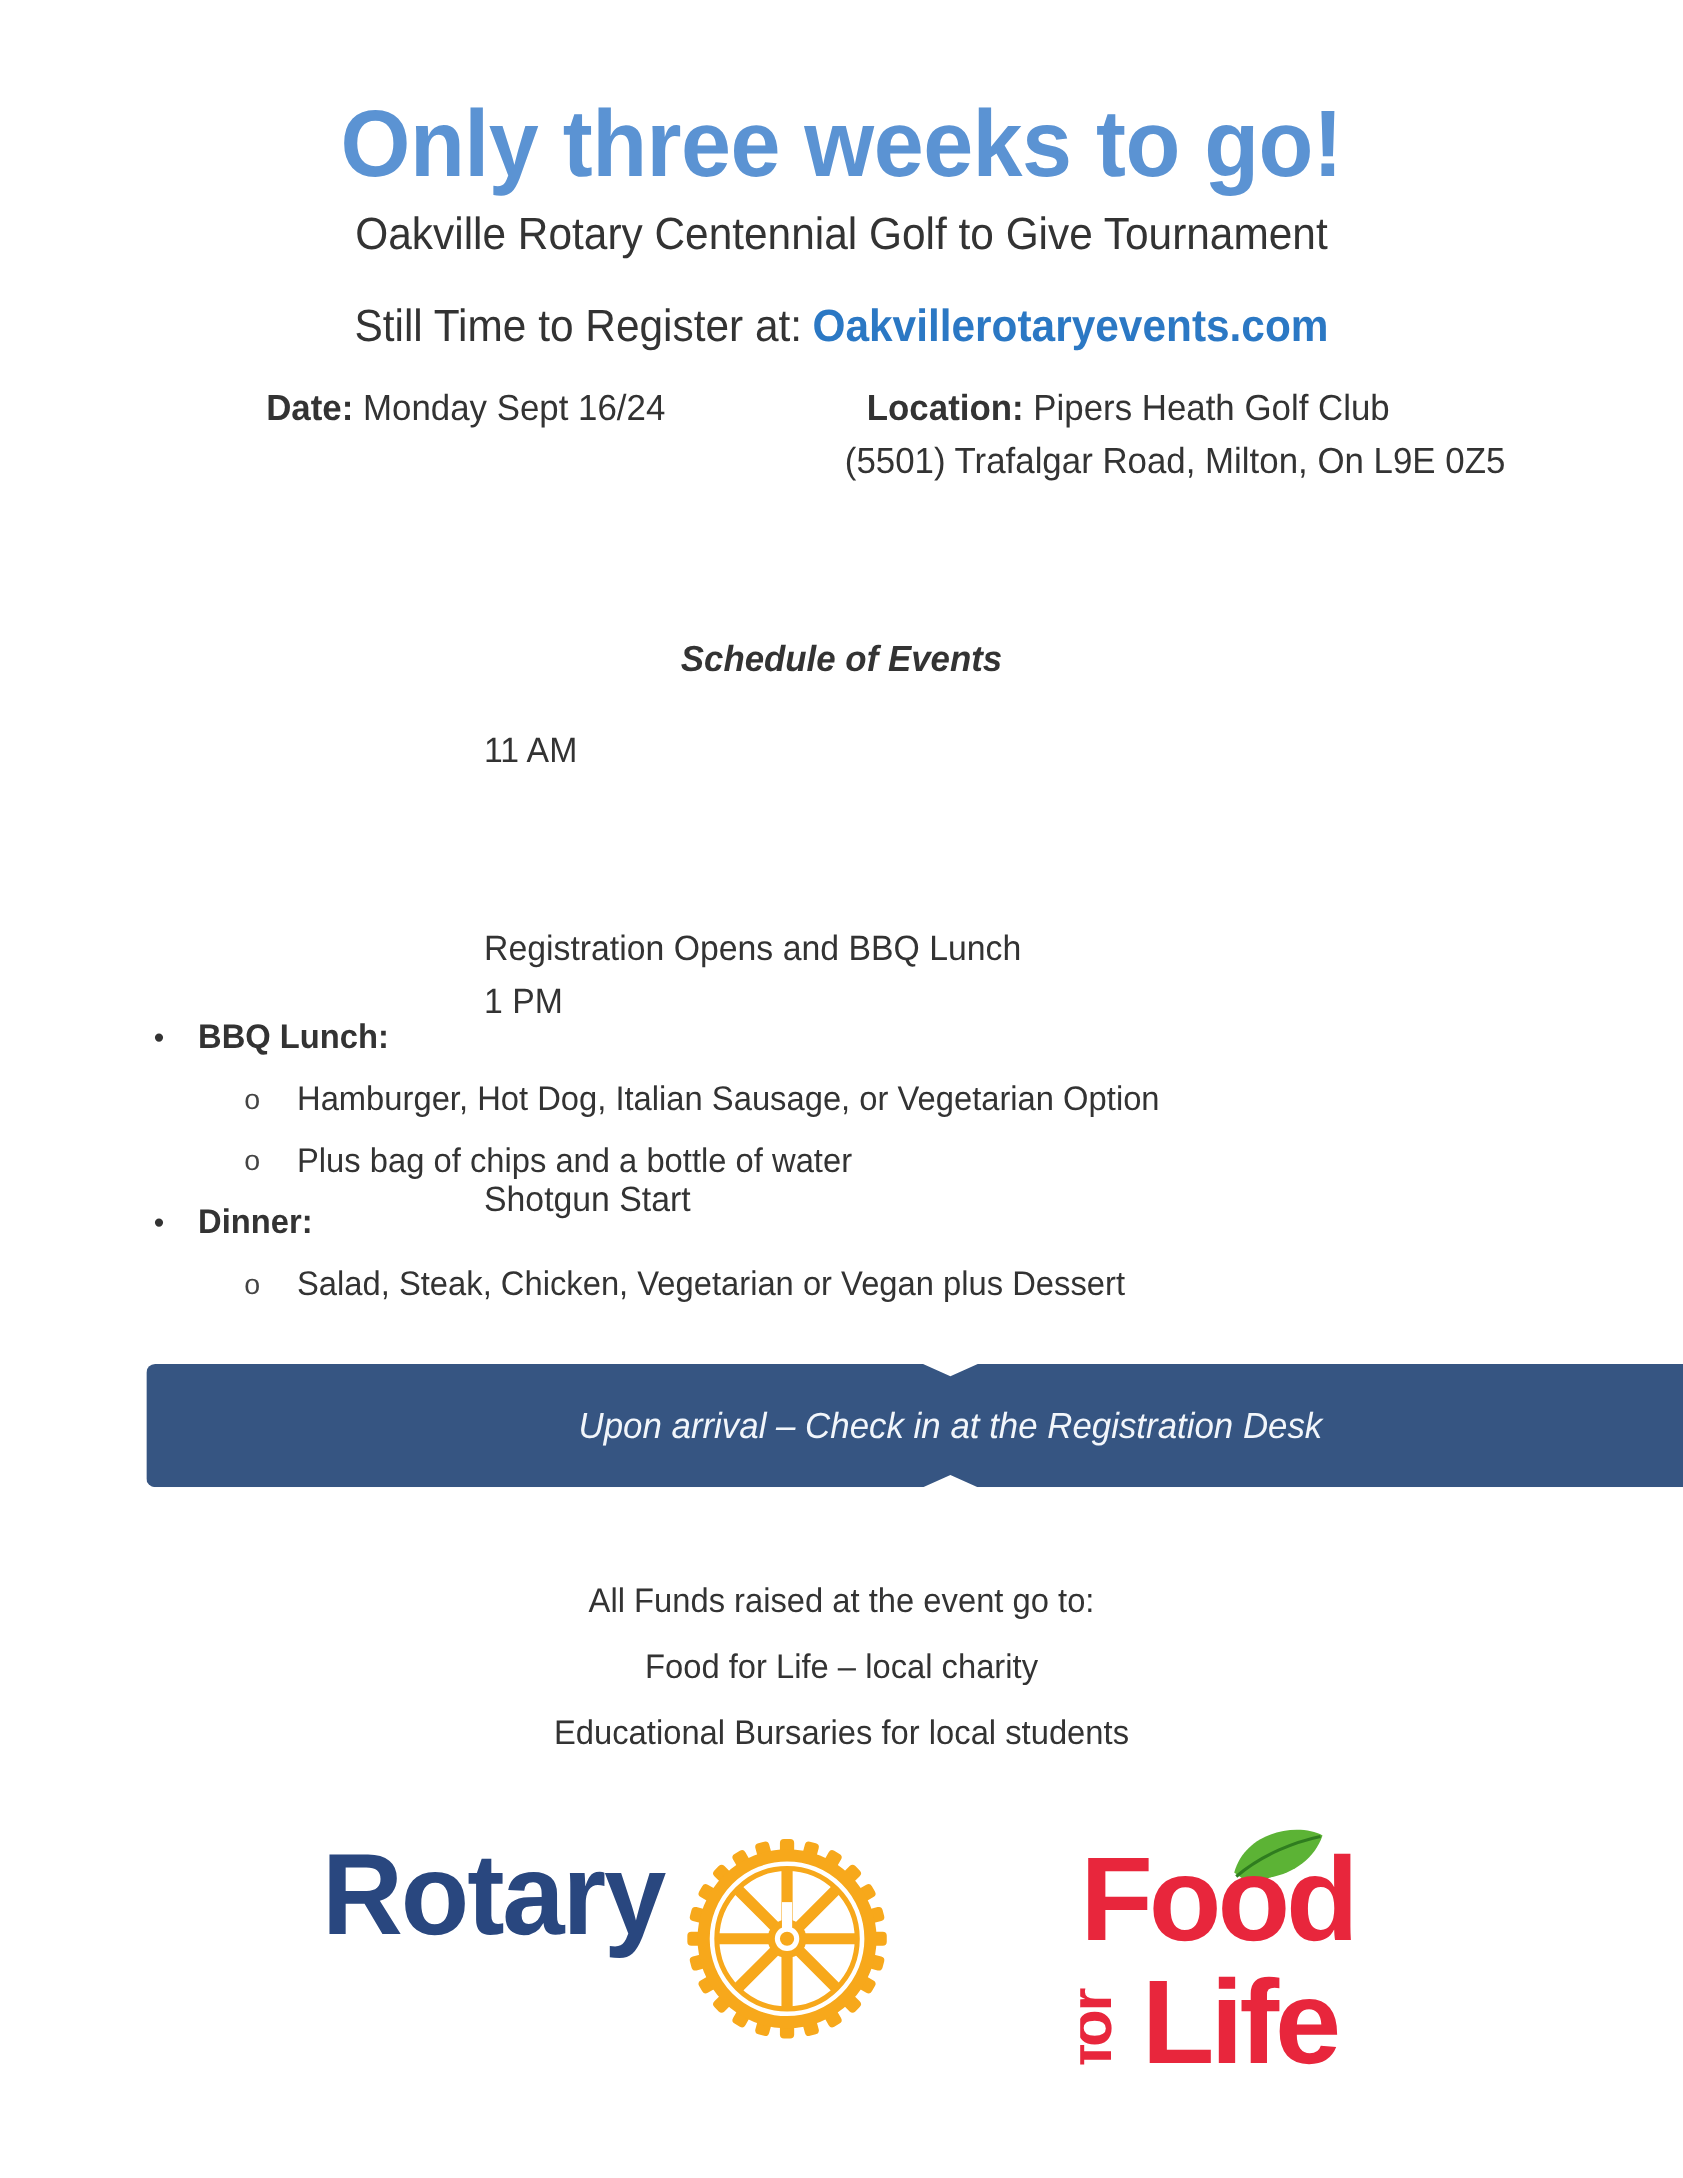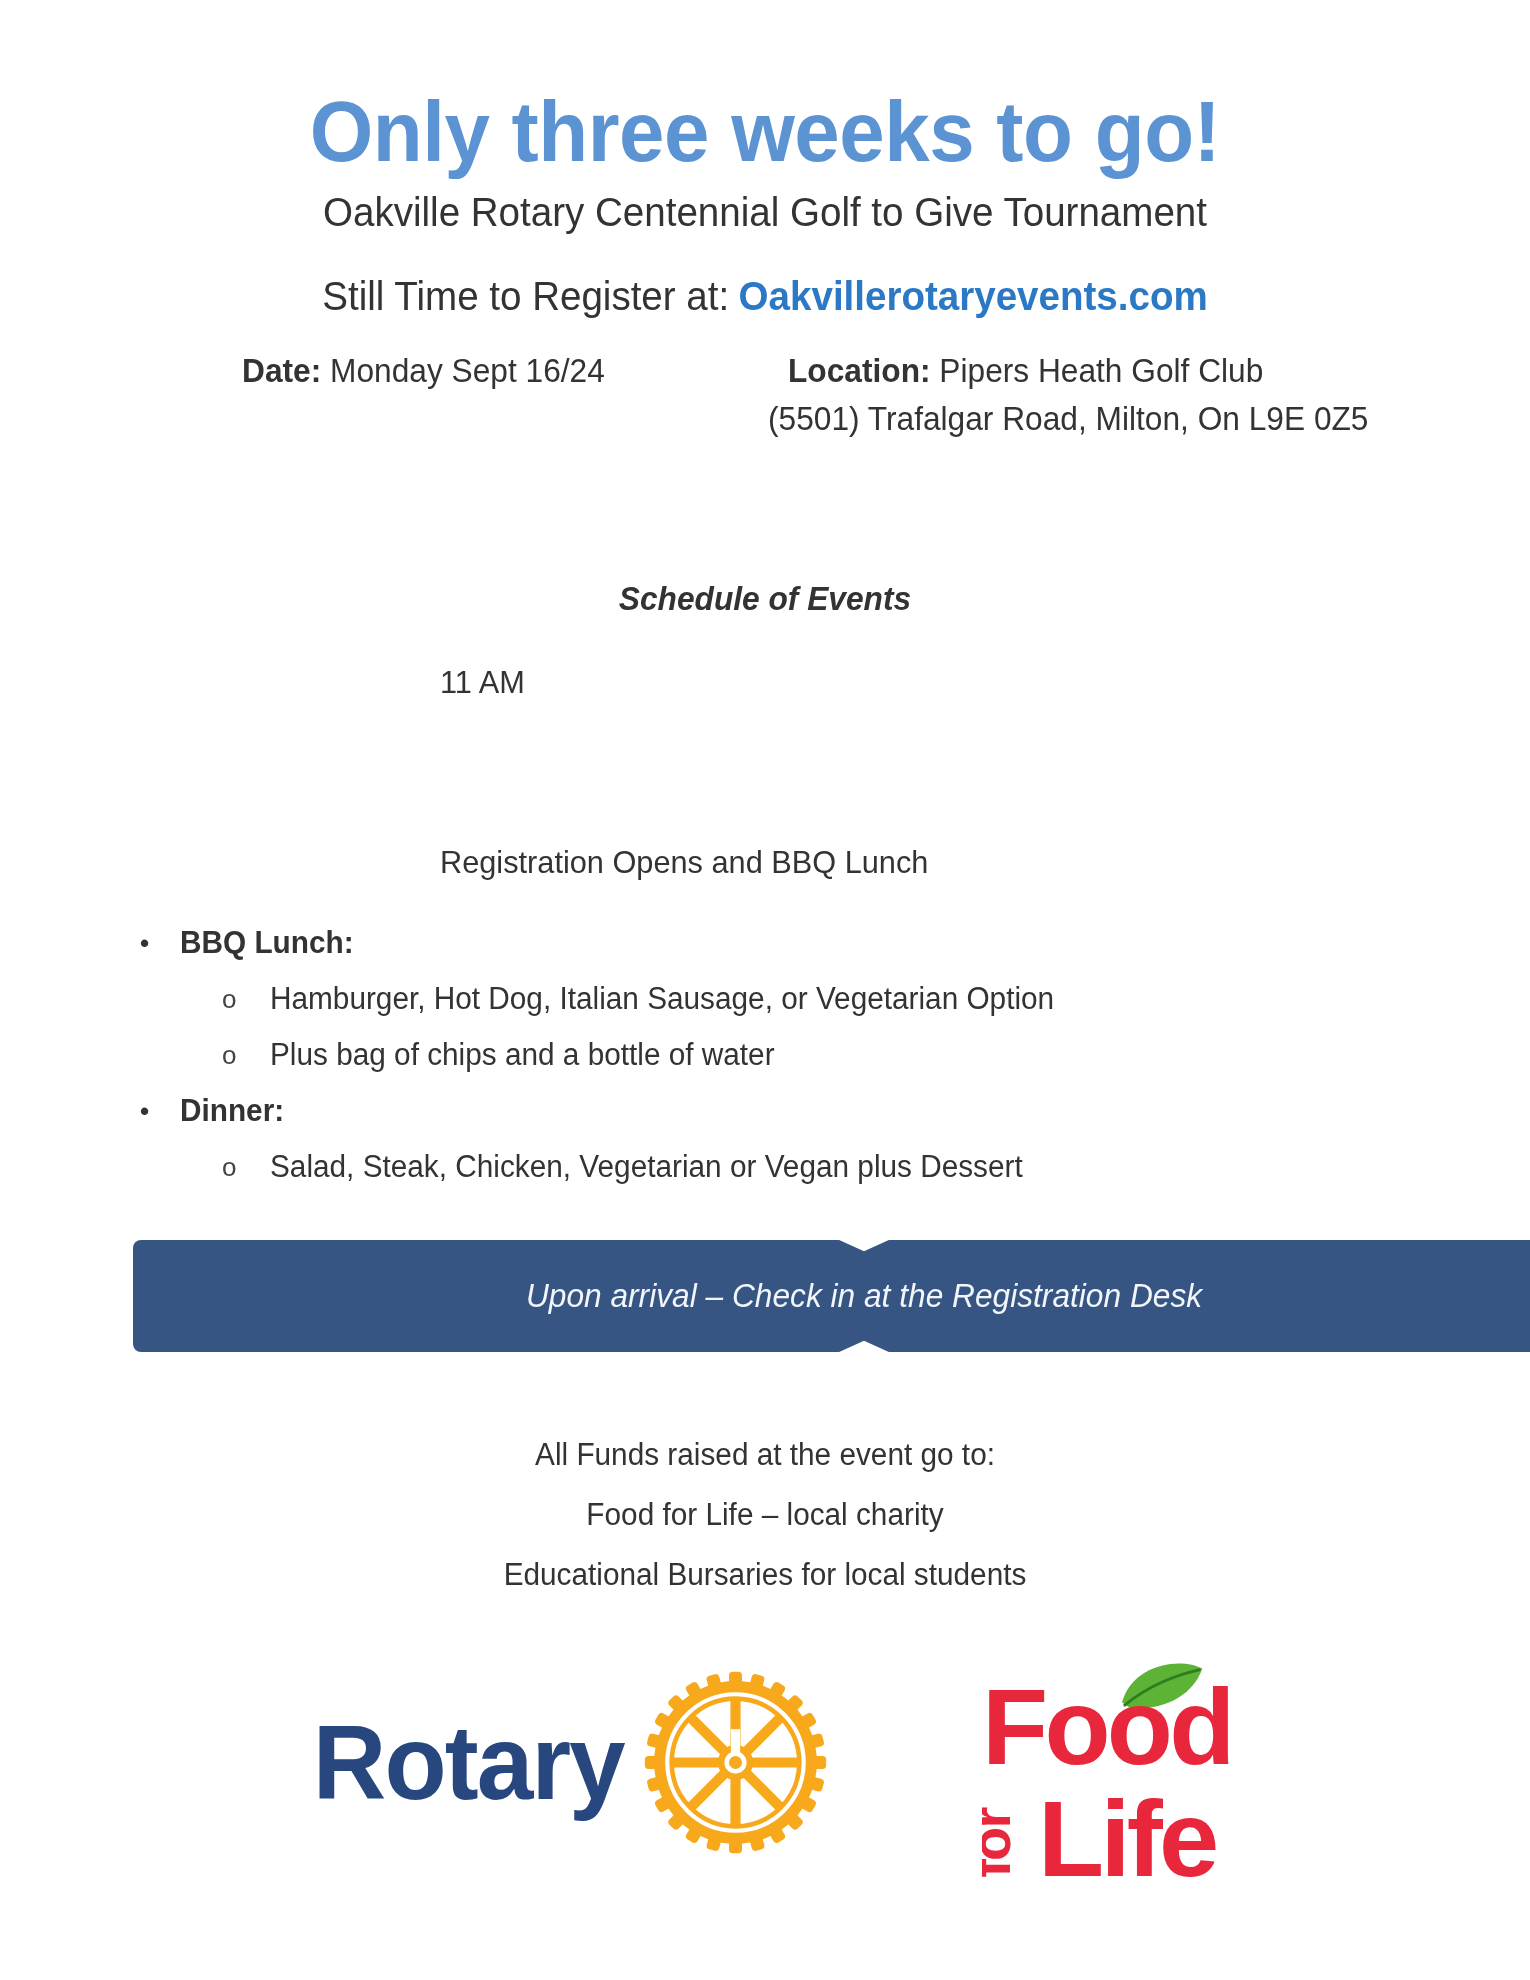--- a/index.html
+++ b/index.html
@@ -245,24 +245,23 @@
   
   .logos {
     position: absolute;
     left: 0;
     top: 1650px;
     width: 1530px;
     height: 300px;
   }
   .rotary-logo {
     position: absolute;
-    left: 308px;
+    left: 288px;
     top: 20px;
     display: flex;
-    align-items: center;
   }
   .rotary-word {
     font-size: 105px;
     font-weight: bold;
     color: #29477f;
     letter-spacing: -2px;
     line-height: 1;
     transform: scaleX(0.97);
   }
   .rotary-wheel {
@@ -302,20 +301,24 @@
       </div>
       <div class="addr-block">(5501) Trafalgar Road, Milton, On L9E 0Z5</div>
     </div>
   </div>
 
   <div class="sched-title">Schedule of Events</div>
   <div class="sched-list">
     <div class="sched-row">
       <div class="sched-time">11 AM</div>
       <div class="sched-desc">Registration Opens and BBQ Lunch</div>
+    </div>
+    <div class="sched-row">
+      <div class="sched-time">1 PM</div>
+      <div class="sched-desc">Shotgun Start</div>
     </div>
   </div>
 
   <div class="bullets">
     <div class="bullet-l1">
       <span class="marker">•</span>
       <span class="txt">BBQ Lunch:</span>
     </div>
     <div class="bullet-l2">
       <span class="marker">o</span>

